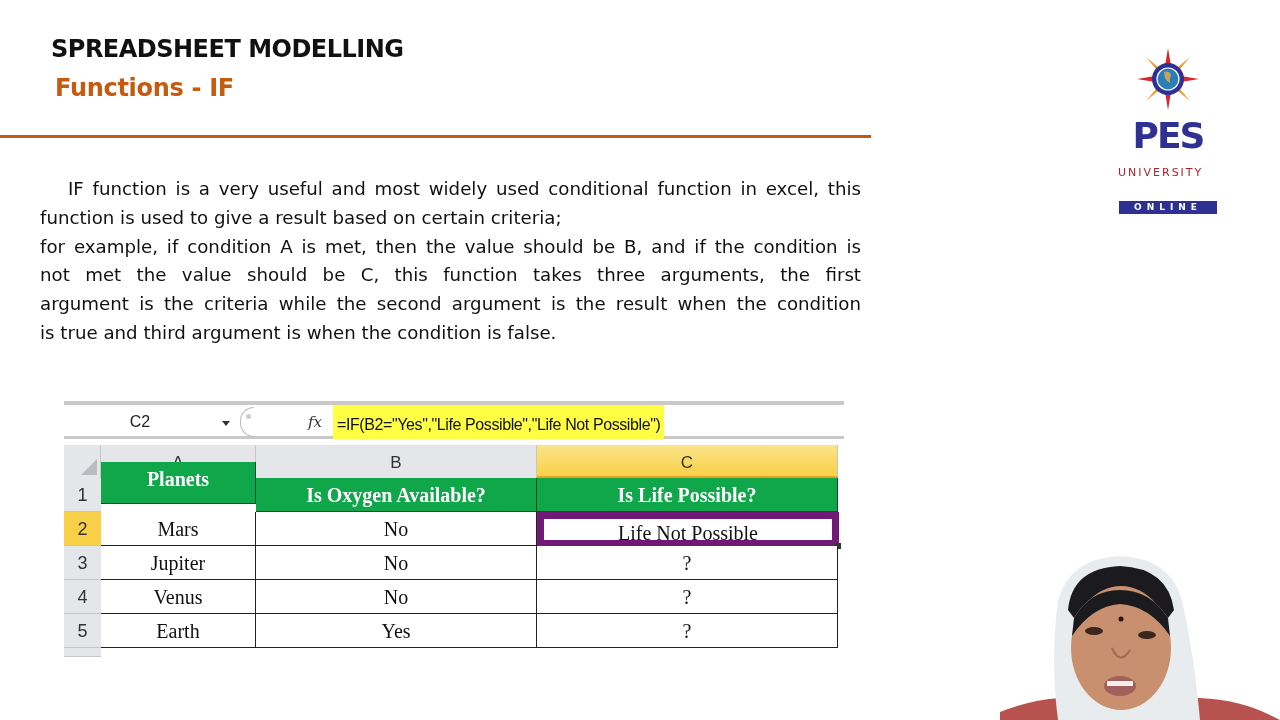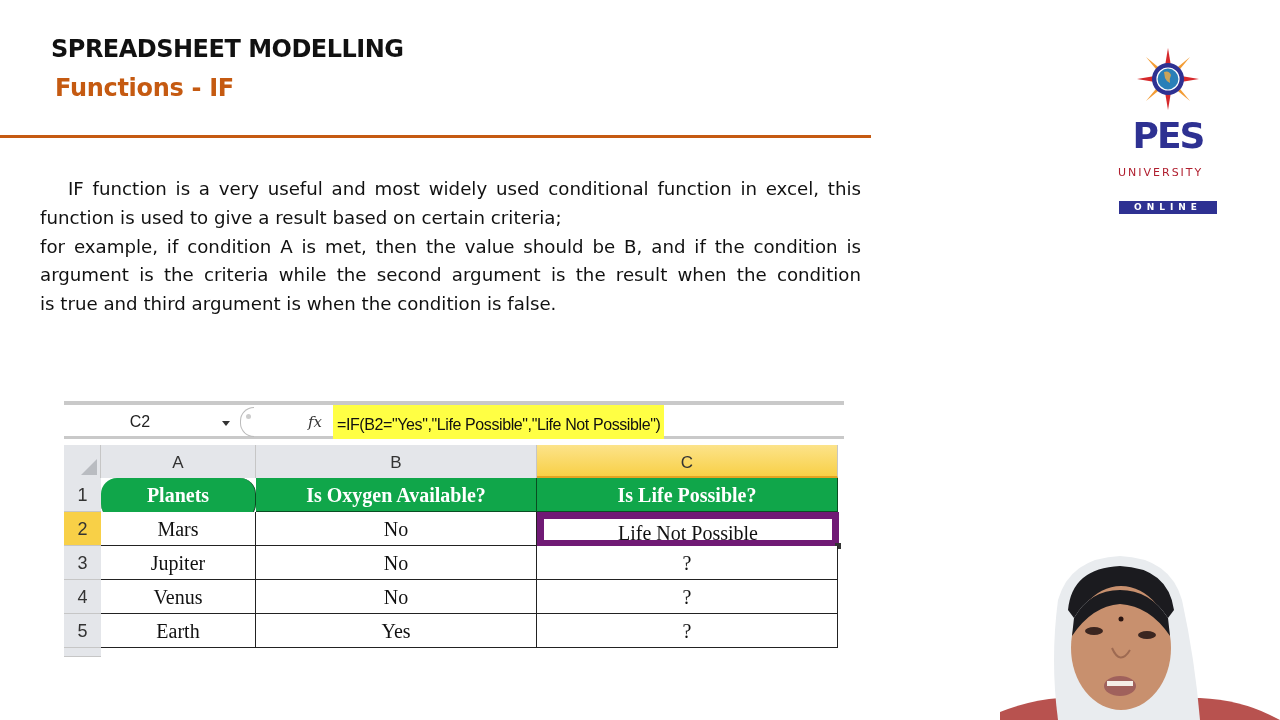--- a/index.html
+++ b/index.html
@@ -153,20 +153,21 @@
   </svg>
   <div class="pes">PES</div>
   <div class="univ">UNIVERSITY</div>
   <div class="online">ONLINE</div>
 </div>
 
 <div class="para">
   <span class="line" style="text-align: justify; text-align-last: justify;"><b>IF</b><span> function is a very useful and most widely used conditional function in excel, this</span></span>
   <span class="line">function is used to give a result based on certain criteria;</span>
   <span class="line" style="text-align-last: justify;">for example, if condition A is met, then the value should be B, and if the condition is</span>
+  <span class="line" style="text-align-last: justify;">not met the value should be C, this function takes three arguments, the first</span>
   <span class="line" style="text-align-last: justify;">argument is the criteria while the second argument is the result when the condition</span>
   <span class="line">is true and third argument is when the condition is false.</span>
 </div>
 
 <div class="sheet">
   <div class="fbar-top"></div>
   <div class="fbar">
     <div class="namebox">C2</div>
     <div class="namebox-arrow"></div>
     <div class="fbar-sep"></div>
@@ -182,21 +183,21 @@
     <div class="colhdr" style="left:192px; width:281px;">B</div>
     <div class="colhdr active" style="left:473px; width:301px;">C</div>
 
     <div class="rowhdr" style="top:33px; height:34px; line-height:34px;">1</div>
     <div class="rowhdr active" style="top:67px; height:34px; line-height:34px;">2</div>
     <div class="rowhdr" style="top:101px; height:34px; line-height:34px;">3</div>
     <div class="rowhdr" style="top:135px; height:34px; line-height:34px;">4</div>
     <div class="rowhdr" style="top:169px; height:34px; line-height:34px;">5</div>
     <div class="rowhdr" style="top:203px; height:9px;"></div>
 
-    <div class="cell head" style="left:37px; top:33px; width:155px; height:42px; line-height:34px;border-radius:16px;">Planets</div>
+    <div class="cell head" style="left:37px; top:17px; width:155px; height:42px; line-height:34px;">Planets</div>
     <div class="cell head" style="left:192px; top:33px; width:281px; height:34px; line-height:34px;">Is Oxygen Available?</div>
     <div class="cell head" style="left:473px; top:33px; width:301px; height:34px; line-height:34px;">Is Life Possible?</div>
 
     <div class="cell" style="left:37px; top:67px; width:155px; height:34px; line-height:34px;">Mars</div>
     <div class="cell" style="left:192px; top:67px; width:281px; height:34px; line-height:34px;">No</div>
     <div class="cell selected" style="left:473px; top:67px; width:302px; height:35px; line-height:29px;">Life Not Possible</div>
     <div class="sel-handle" style="left:771px; top:98px;"></div>
 
     <div class="cell" style="left:37px; top:101px; width:155px; height:34px; line-height:34px;">Jupiter</div>
     <div class="cell" style="left:192px; top:101px; width:281px; height:34px; line-height:34px;">No</div>

